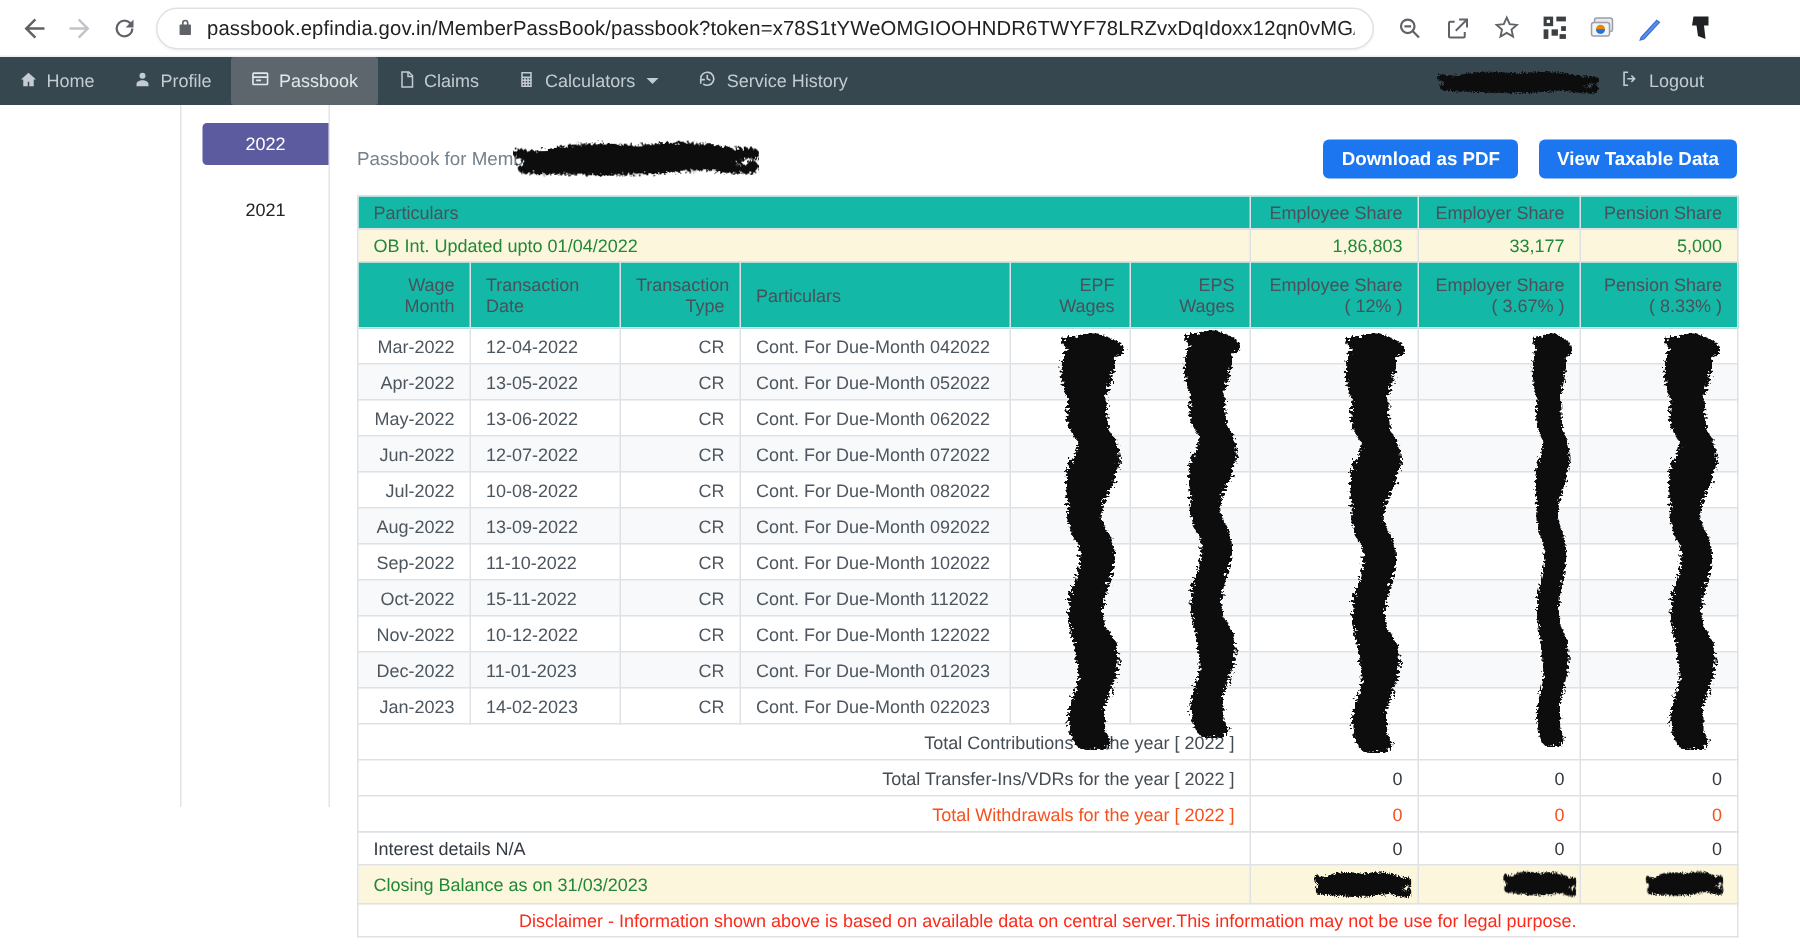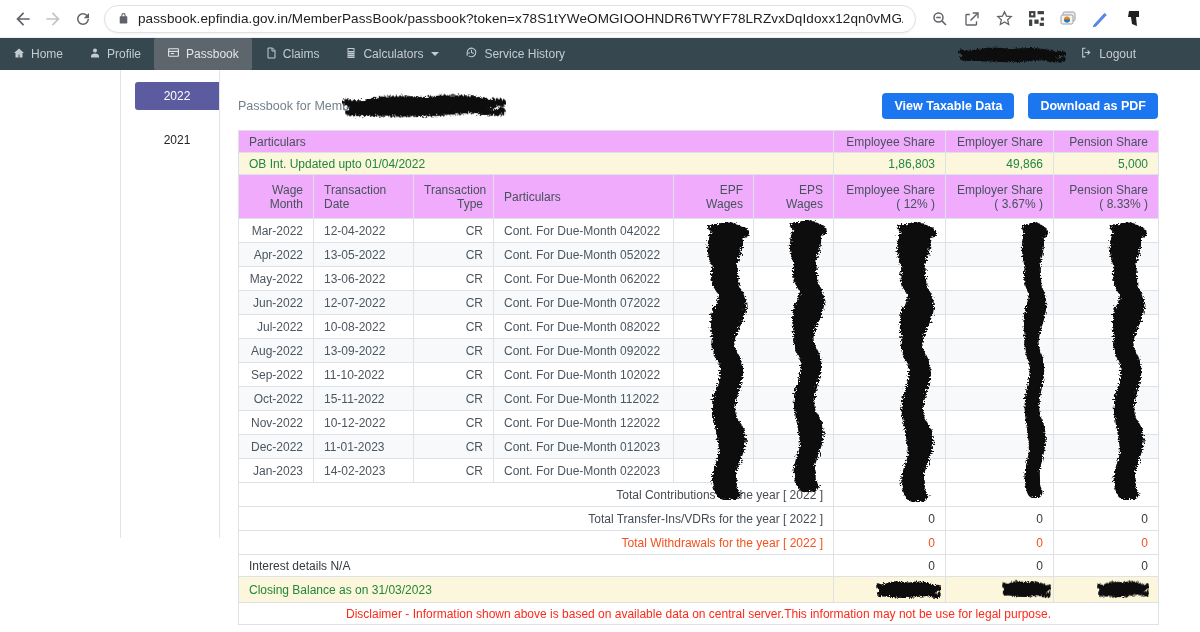--- a/index.html
+++ b/index.html
@@ -48,21 +48,21 @@
   .btn-blue { background:#1b76f0; color:#fff; border:none; border-radius:4px; font-weight:700;
     font-size:12.5px; padding:6px 12px; cursor:pointer; font-family:inherit; }
 
   
   .tbl { width:920px; border-collapse:collapse; table-layout:fixed; font-size:12px; color:#4d565e; }
   .tbl + .tbl { margin-top:-1px; }
   .tbl td, .tbl th { border:1px solid #dee2e6; padding:2px 10px; font-weight:400; vertical-align:middle; }
   .tbl { margin-top:12px; }
   .tbl.mid, .tbl.bot { margin-top:-1px; }
   tr.h22 { height:22px; } tr.h24 { height:24px; } tr.h26 { height:26px; } tr.h44 { height:44px; }
-  .thead-blue { background:#f0abfc; color:#47525b; }
+  .thead-blue { background:#14b8a6; color:#47525b; }
   .row-yellow { background:#fcf6dc; }
   .green-b { color:#218838; font-weight:700; }
   .c-right { text-align:right; }
   .c-left { text-align:left; }
   .sub-line { display:block; }
   .total-label { font-weight:700; color:#454d54; }
   .red-b { color:#f4511e; font-weight:700; }
   .dark-val { color:#343a40; }
   .bold-dark { font-weight:700; color:#343a40; }
   .disclaimer { color:#fc2a1a; font-size:12px; text-align:center; }
@@ -249,43 +249,43 @@
 
   <div class="year-col">
     <div class="year-tab active">2022</div>
     <div class="year-tab">2021</div>
   </div>
 
   <div class="content-col">
     <div class="content-head">
       <span class="member-label">Passbook for Member Id :</span>
       <div class="head-buttons">
+        <button class="btn-blue">Download as PDF</button>
         <button class="btn-blue">View Taxable Data</button>
-        <button class="btn-blue">Download as PDF</button>
       </div>
     </div>
 
     <table class="tbl top">
       <colgroup>
           <col style="width:595px">
           <col style="width:112px">
           <col style="width:108px">
           <col style="width:105px">
         </colgroup>
       <tbody>
           <tr class="thead-blue h22">
         <th class="c-left">Particulars</th>
         <th class="c-right">Employee Share</th>
         <th class="c-right">Employer Share</th>
         <th class="c-right">Pension Share</th>
       </tr>
       <tr class="row-yellow h22">
         <td class="green-b c-left">OB Int. Updated upto 01/04/2022</td>
         <td class="green-b c-right">1,86,803</td>
-        <td class="green-b c-right">49,866</td>
+        <td class="green-b c-right">33,177</td>
         <td class="green-b c-right">5,000</td>
       </tr>
     </tbody>
       </table>
 
     <table class="tbl mid">
       <colgroup>
         <col style="width:75px">
           <col style="width:100px">
           <col style="width:80px">

